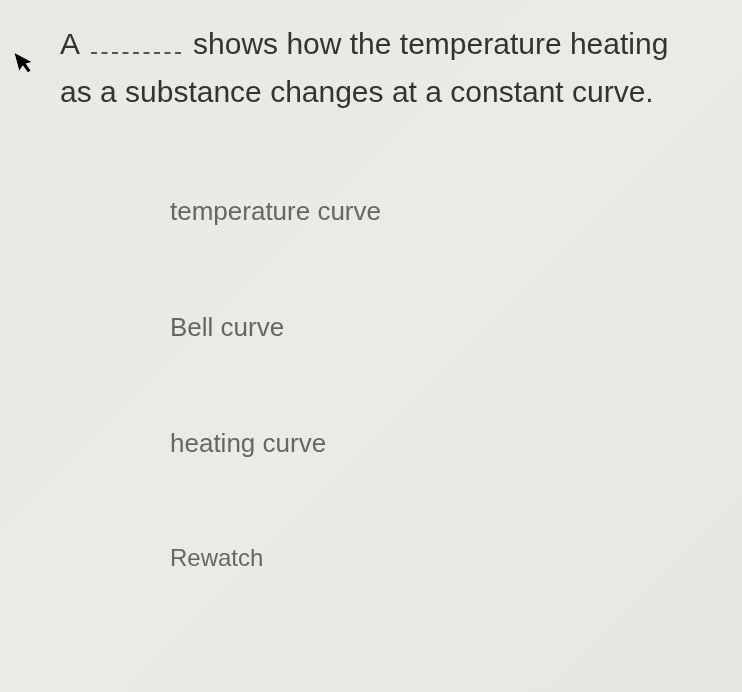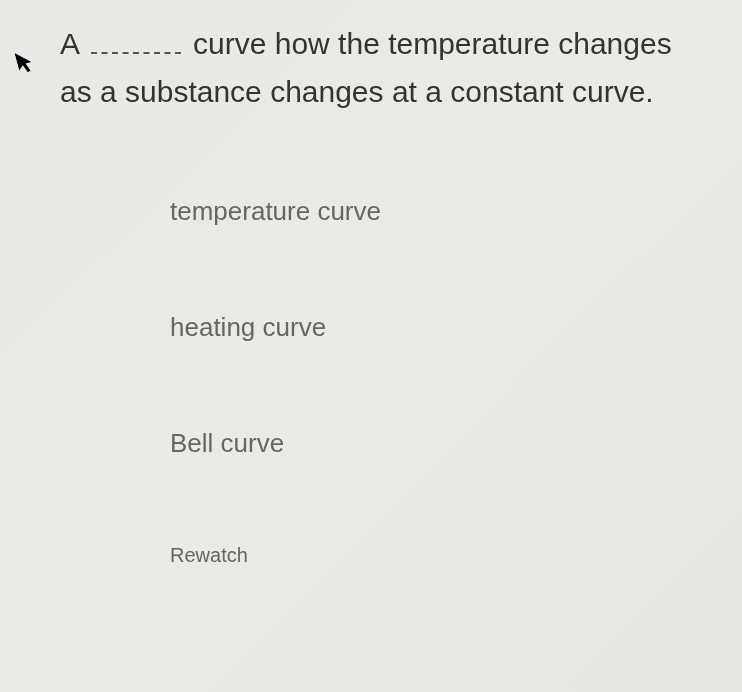--- a/index.html
+++ b/index.html
@@ -40,21 +40,21 @@
     .options {
       padding-left: 130px;
     }
     .option {
       font-size: 26px;
       color: #666;
       margin-bottom: 85px;
       cursor: pointer;
     }
     .rewatch {
-      font-size: 20px;
+      font-size: 24px;
       color: #666;
       padding-left: 130px;
       cursor: pointer;
     }
     .cursor-icon {
       position: absolute;
       top: 50px;
       left: 18px;
       font-size: 24px;
       color: #000;
@@ -66,23 +66,23 @@
 
 <span class="cursor-icon">
   <svg width="20" height="24" viewBox="0 0 20 24" fill="black">
     <path d="M0 0 L0 18 L5 14 L8 22 L11 21 L8 13 L14 13 Z"></path>
   </svg>
 </span>
 
 <div class="question">
   <span class="question-prefix">A</span>
   <span class="blank"></span>
-  <span class="question-suffix"> curve how the temperature changes</span><br>
+  <span class="question-suffix"> shows how the temperature heating</span><br>
   <span>as a substance changes at a constant curve.</span>
 </div>
 
 <div class="options">
   <div class="option">temperature curve</div>
+  <div class="option">Bell curve</div>
   <div class="option">heating curve</div>
-  <div class="option">Bell curve</div>
 </div>
 
 <div class="rewatch">Rewatch</div>
 
 </body></html>

